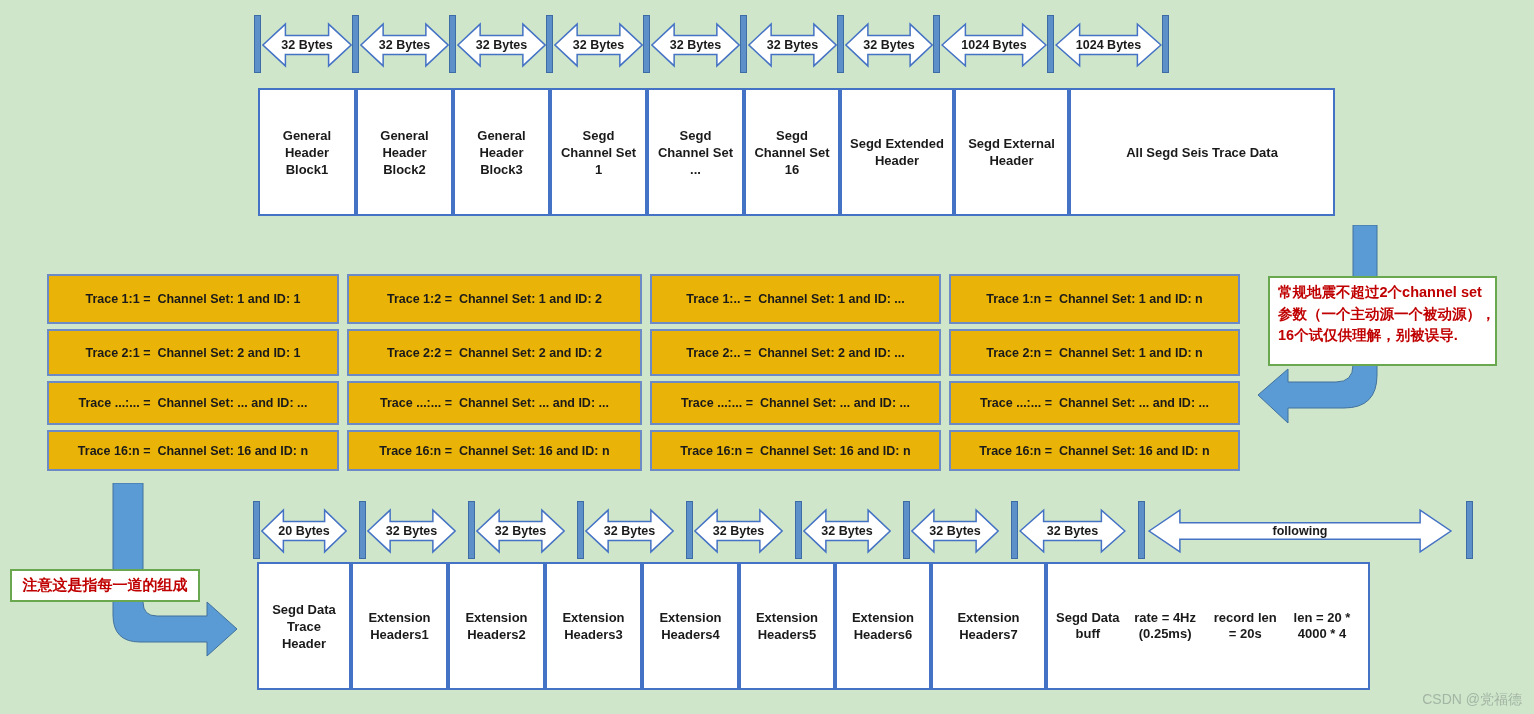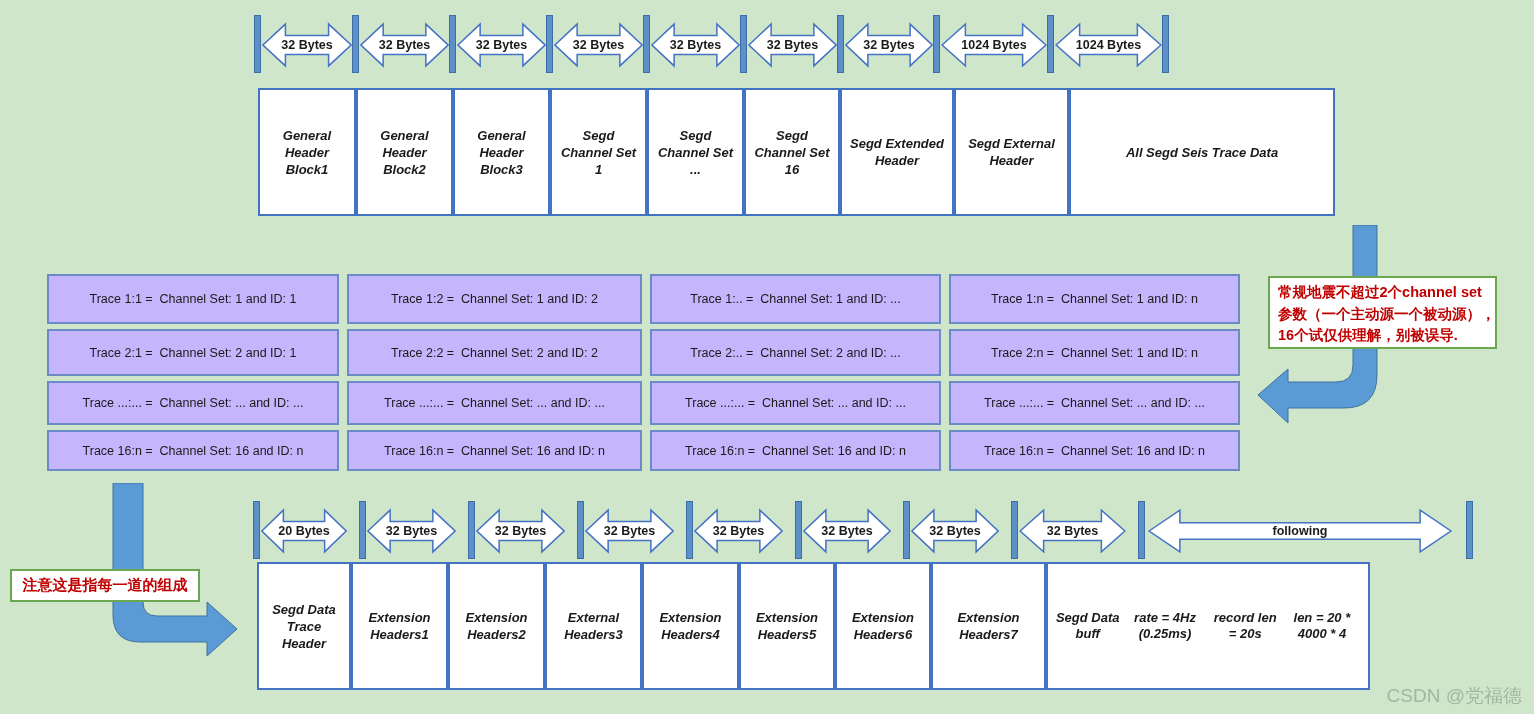--- a/index.html
+++ b/index.html
@@ -19,57 +19,57 @@
   .endbar{flex:none; width:7px; height:58px; margin-top:1px; margin-left:-4px;
     background:#5d8fc9; border:1px solid #3e6ca5; box-sizing:border-box; z-index:2;}
   .darrow{position:absolute; left:4px; top:8px; width:calc(100% - 8px); height:46px; z-index:0;}
   .darrow polygon{fill:#ffffff; stroke:#4472c4; stroke-width:1.5; vector-effect:non-scaling-stroke;}
   .alabel{
     position:absolute; left:0; top:8px; width:100%; height:46px;
     display:flex; align-items:center; justify-content:center;
     font-weight:bold; font-size:12.5px; z-index:1; white-space:nowrap;
   }
   
-  .box-row{position:absolute; display:flex;font-style:italic;}
+  .box-row{position:absolute; display:flex;}
   .hbox{
     flex:none; box-sizing:border-box; background:#ffffff;
     border:2px solid #4472c4; display:flex; align-items:center; justify-content:center;
     text-align:center; font-weight:bold; font-size:13px; padding:0 6px; line-height:17px;
   }
   .top-boxes .hbox{height:128px;}
   .bottom-boxes .hbox{height:128px;}
   .buffbox{flex-direction:row; line-height:16px;}
   .buffline{display:block;}
   
   .trace-grid{
     position:absolute; left:47px; top:274px;
     display:grid; grid-template-columns:292px 295px 291px 291px;
     grid-template-rows:50px 47px 44px 41px; column-gap:8px; row-gap:5px;
   }
   .tcell{
-    box-sizing:border-box; background:#c4b5fd; border:2px solid #6b8ac6;
+    box-sizing:border-box; background:#eab308; border:2px solid #6b8ac6;
     display:flex; align-items:center; justify-content:center;
-    font-weight:normal; font-size:12.5px; white-space:pre;
+    font-weight:bold; font-size:12.5px; white-space:pre;
   }
   
   .elbow{position:absolute; z-index:1;}
   .elbow path{fill:#5b9bd5; stroke:#41719c; stroke-width:1;}
   
   .callout{
     position:absolute; z-index:3; box-sizing:border-box; background:#ffffff;
     border:2px solid #6aa84f; color:#c00000; font-weight:bold;
   }
-  .callout-right{left:1268px; top:276px; width:229px; height:73px;
+  .callout-right{left:1268px; top:276px; width:229px; height:90px;
     padding:4px 8px; font-size:14.5px; line-height:21.5px;}
   .callout-right span{display:block; white-space:nowrap;}
   .callout-left{left:10px; top:569px; width:190px; height:33px;
     display:flex; align-items:center; justify-content:center;
     font-size:15px; white-space:nowrap;}
   
-  .watermark{position:absolute; right:12px; bottom:5px; color:#a3b5a3; font-size:19px; z-index:0;}
+  .watermark{position:absolute; right:12px; bottom:5px; color:#a3b5a3; font-size:14px; z-index:0;}
 </style>
 </head>
 <body>
 
 <div class="canvas">
 
   <div class="arrow-row" style="left:258px; top:14px;">
     <div class="aseg" style="width:98px">
       <div class="vbar"></div>
       <svg class="darrow" viewBox="0 0 100 44" preserveAspectRatio="none">
@@ -274,21 +274,21 @@
     <div class="hbox" style="width:94px">
         <span>Segd Data Trace Header</span>
       </div>
     <div class="hbox" style="width:97px">
         <span>Extension Headers1</span>
       </div>
     <div class="hbox" style="width:97px">
         <span>Extension Headers2</span>
       </div>
     <div class="hbox" style="width:97px">
-        <span>External Headers3</span>
+        <span>Extension Headers3</span>
       </div>
     <div class="hbox" style="width:97px">
         <span>Extension Headers4</span>
       </div>
     <div class="hbox" style="width:96px">
         <span>Extension Headers5</span>
       </div>
     <div class="hbox" style="width:96px">
         <span>Extension Headers6</span>
       </div>

